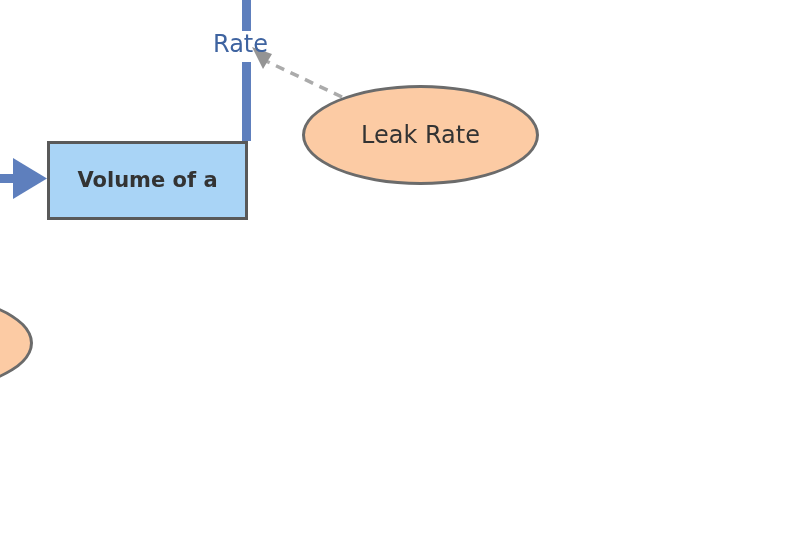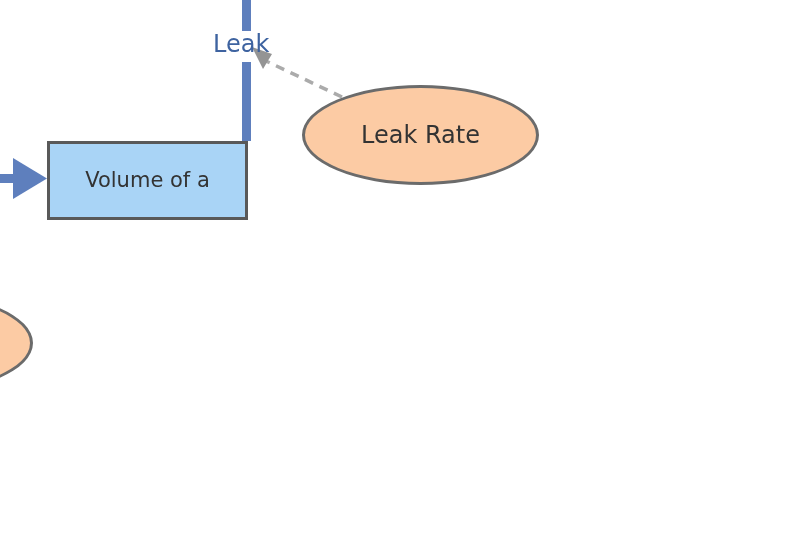--- a/index.html
+++ b/index.html
@@ -42,20 +42,21 @@
     left:47px;top:141px;
     width:201px;height:79px;
     box-sizing:border-box;
     background:var(--stock-fill);
     border:3px solid var(--stock-border);
     display:flex;flex-direction:row;
     align-items:center;justify-content:center;
     color:var(--text-dark);
     font-size:21px;line-height:1.25;
     text-align:center;
+    font-weight:bold;
   }
   .stock span{display:block;}
   .converter{
     position:absolute;
     box-sizing:border-box;
     background:var(--converter-fill);
     border:3px solid var(--converter-border);
     border-radius:50%;
     display:flex;align-items:center;justify-content:center;
     color:var(--text-dark);
@@ -94,21 +95,21 @@
     </g>
     <g>
       <line class="influence-line" x1="342" y1="97" x2="266" y2="61"></line>
       <polygon class="influence-head" points="252,47 272,54 263,69"></polygon>
     </g>
   </svg>
 
   <div class="pipe pipe-upper"></div>
   <div class="pipe pipe-lower"></div>
 
-  <div class="flow-label">Leak</div>
+  <div class="flow-label">Rate</div>
 
   <div class="stock">
     <span>Volume of a</span>
   </div>
 
   <div class="converter converter-leak-rate">
     <span>Leak Rate</span>
   </div>
   <div class="converter converter-partial"></div>
 

